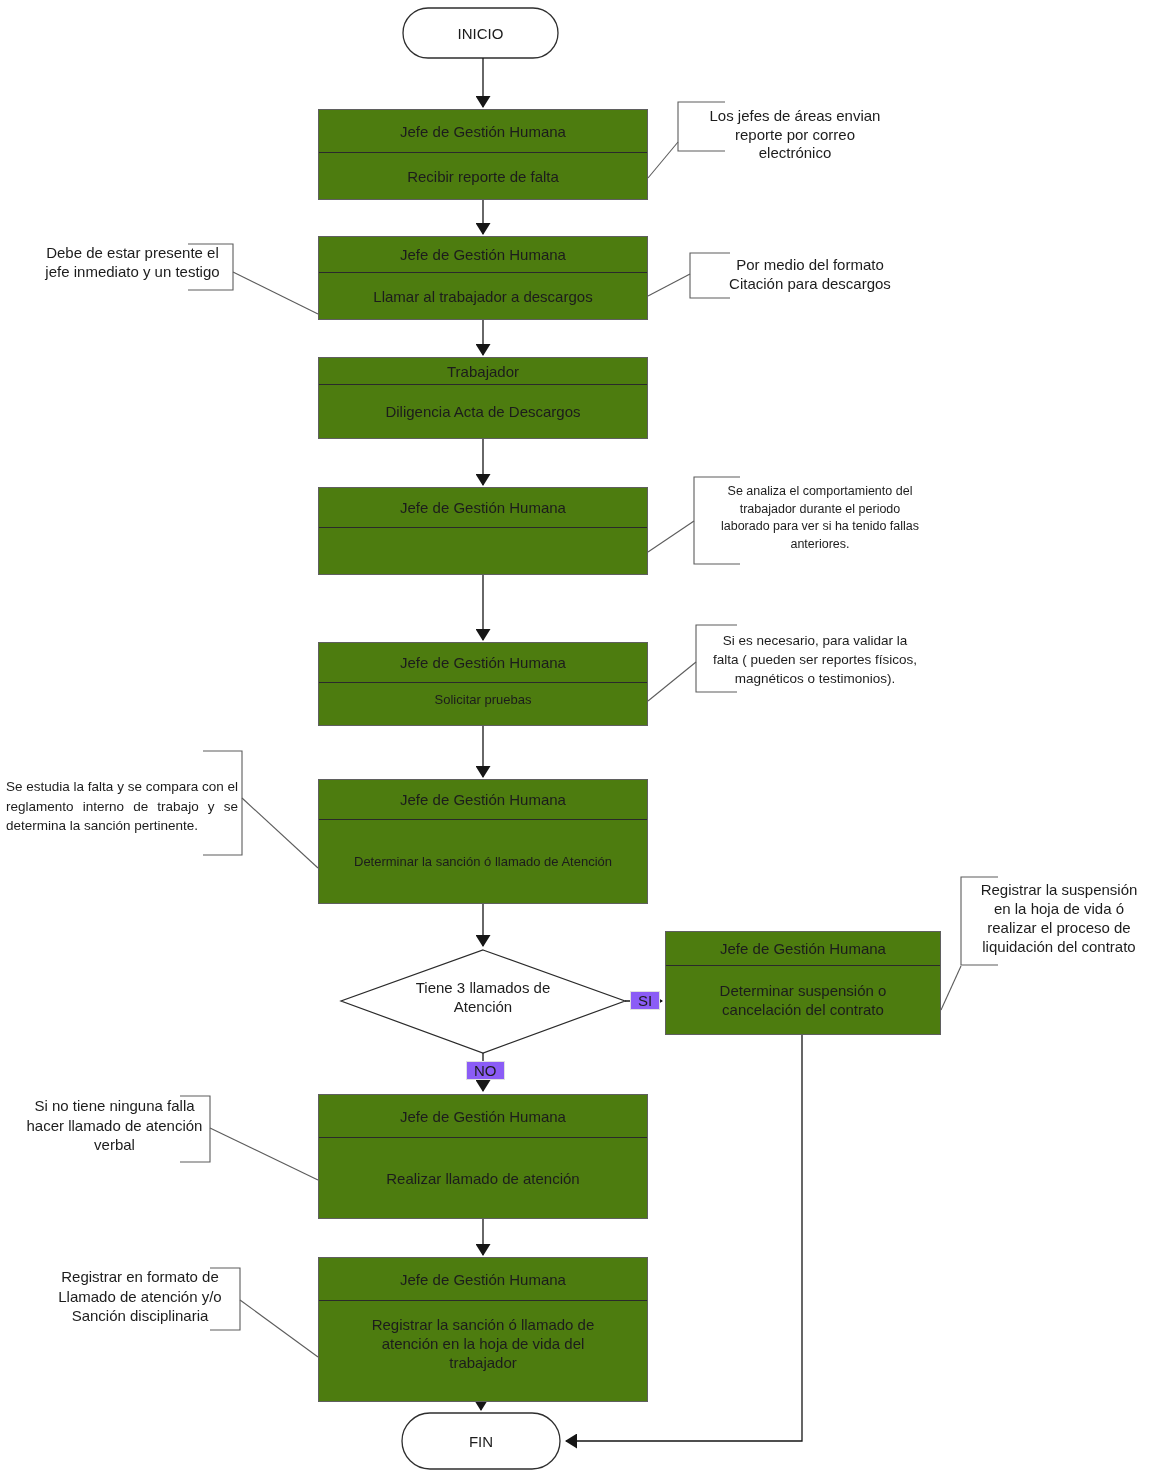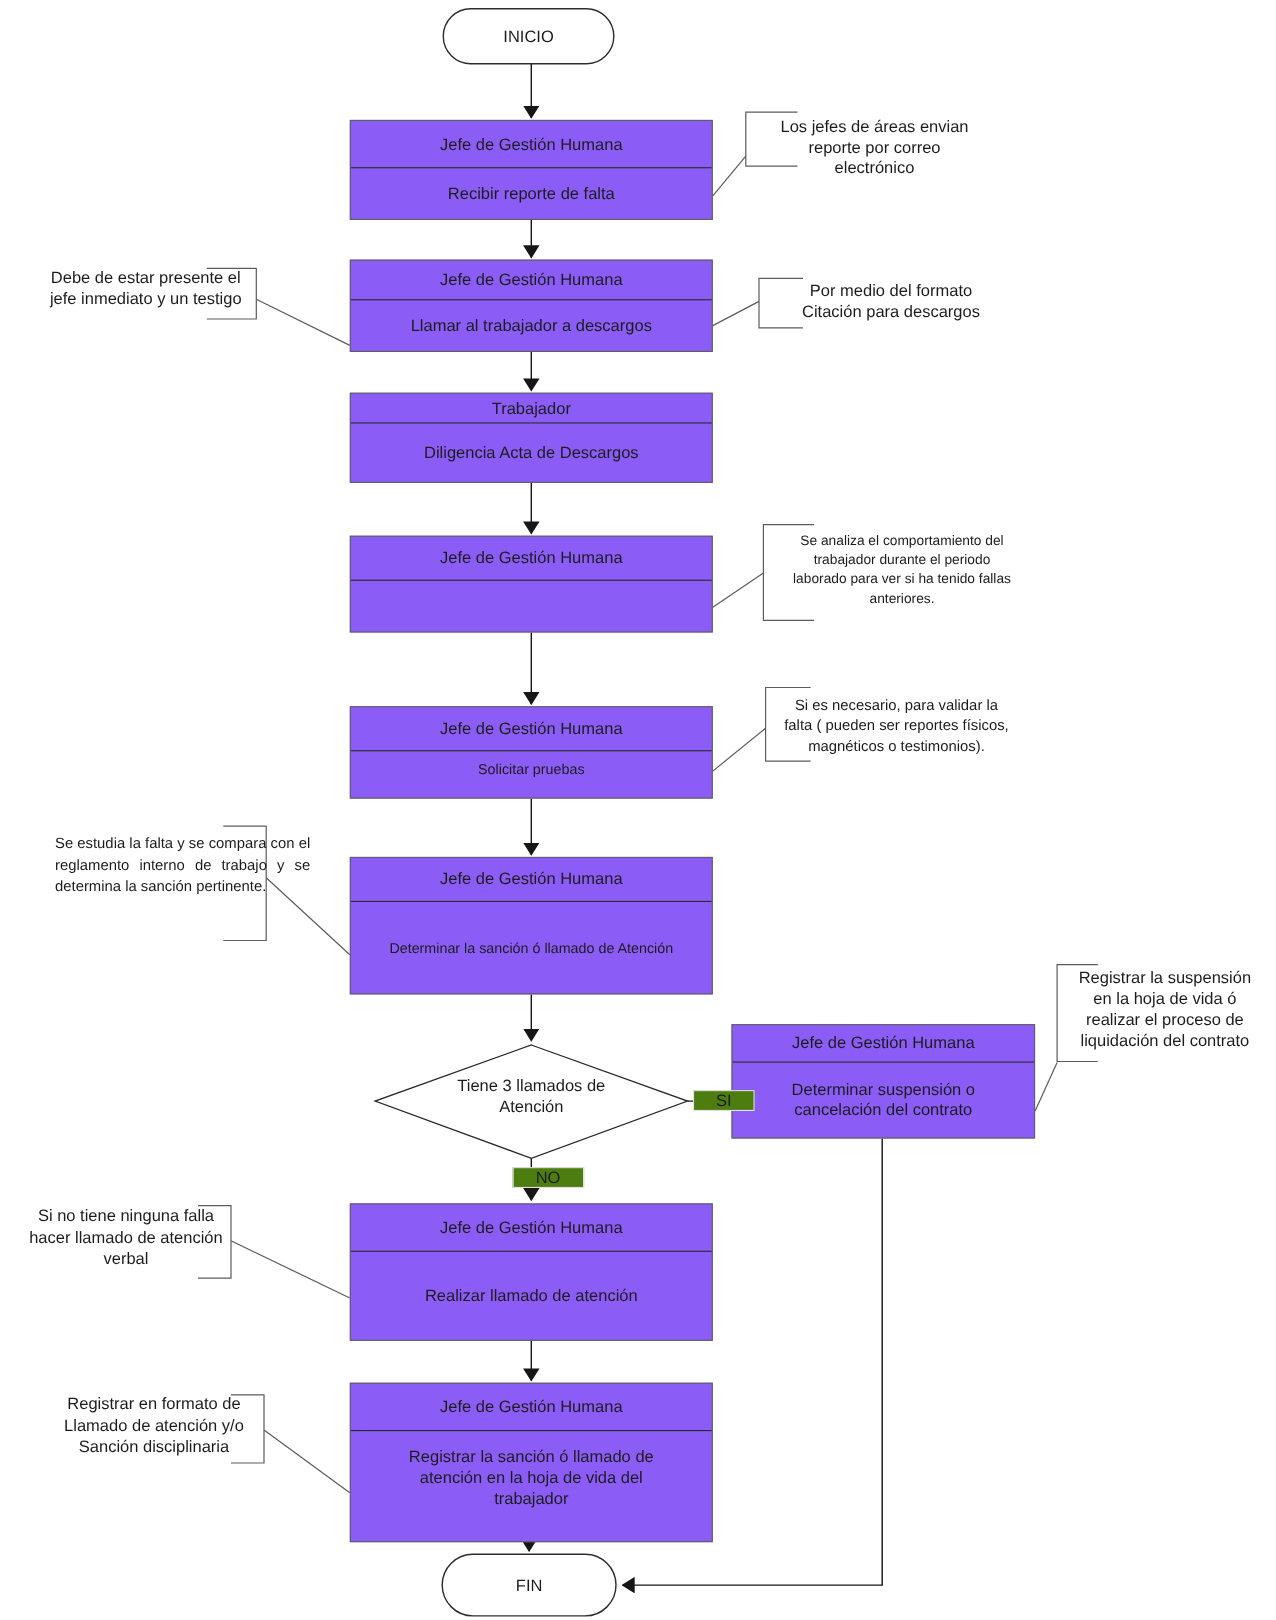--- a/index.html
+++ b/index.html
@@ -1,28 +1,28 @@
 <!DOCTYPE html>
 <html><head>
 <meta charset="utf-8">
 <style>
   html,body{margin:0;padding:0;background:#ffffff;}
   #canvas{
     position:relative;width:1160px;height:1473px;background:#ffffff;overflow:hidden;
     font-family:"Liberation Sans","DejaVu Sans",sans-serif;color:#1c1c1c;
   }
   #wires{position:absolute;left:0;top:0;width:1160px;height:1473px;}
-  .pbox{position:absolute;box-sizing:border-box;border:1px solid #5f5f5f;background:#8b5cf6;display:flex;flex-direction:column;}
+  .pbox{position:absolute;box-sizing:border-box;border:1px solid #5f5f5f;background:#4d7c0f;display:flex;flex-direction:column;}
   .pbox-header{box-sizing:border-box;border-bottom:1px solid #2a2a2a;display:flex;align-items:center;justify-content:center;
     font-size:15px;text-align:center;}
   .pbox-body{flex:1;display:flex;align-items:center;justify-content:center;font-size:15px;text-align:center;white-space:pre-line;line-height:19px;}
   .pbox-body.small{font-size:13px;line-height:17px;}
   .note{position:absolute;font-size:15px;line-height:19px;text-align:center;white-space:pre-line;}
   .term-label{position:absolute;display:flex;align-items:center;justify-content:center;font-size:15px;}
-  .branch-label{position:absolute;background:#4d7c0f;border:1px solid #e0e0e0;font-size:15px;line-height:17px;padding:0 20px;text-align:center;}
+  .branch-label{position:absolute;background:#8b5cf6;border:1px solid #e0e0e0;font-size:15px;line-height:17px;padding:0 7px;text-align:center;}
   .decision-text{position:absolute;font-size:15px;line-height:19px;text-align:center;white-space:pre-line;}
 </style>
 </head>
 <body>
 
 <div id="canvas">
 
   <svg id="wires" viewBox="0 0 1160 1473" xmlns="http://www.w3.org/2000/svg">
     <defs>
       <marker id="arr" markerUnits="userSpaceOnUse" markerWidth="12" markerHeight="15" refX="11" refY="7.5" orient="auto">
@@ -140,21 +140,21 @@
 laborado para ver si ha tenido fallas
 anteriores.</div>
 
   <div class="note" style="left:700px;top:256px;width:220px;line-height:18.5px;">Por medio del formato
 Citación para descargos</div>
 
   <div class="note" style="left:695px;top:631px;width:240px;font-size:13.5px;line-height:19px;">Si es necesario,  para validar la
 falta ( pueden ser reportes físicos,
 magnéticos o testimonios).</div>
 
-  <div class="note" style="left:6px;top:757px;width:232px;font-size:13.5px;line-height:19.5px;text-align:justify;white-space:normal;margin-left:44px;">Se estudia la falta y se compara con el reglamento interno de trabajo y se determina la sanción pertinente.</div>
+  <div class="note" style="left:6px;top:777px;width:232px;font-size:13.5px;line-height:19.5px;text-align:justify;white-space:normal;">Se estudia la falta y se compara con el reglamento interno de trabajo y se determina la sanción pertinente.</div>
 
   <div class="note" style="left:963px;top:880px;width:192px;">Registrar la suspensión
 en la hoja de vida ó
 realizar el proceso de
 liquidación del contrato</div>
 
   <div class="note" style="left:22px;top:1096px;width:185px;line-height:19.5px;">Si no tiene ninguna falla
 hacer llamado de atención
 verbal</div>
 

